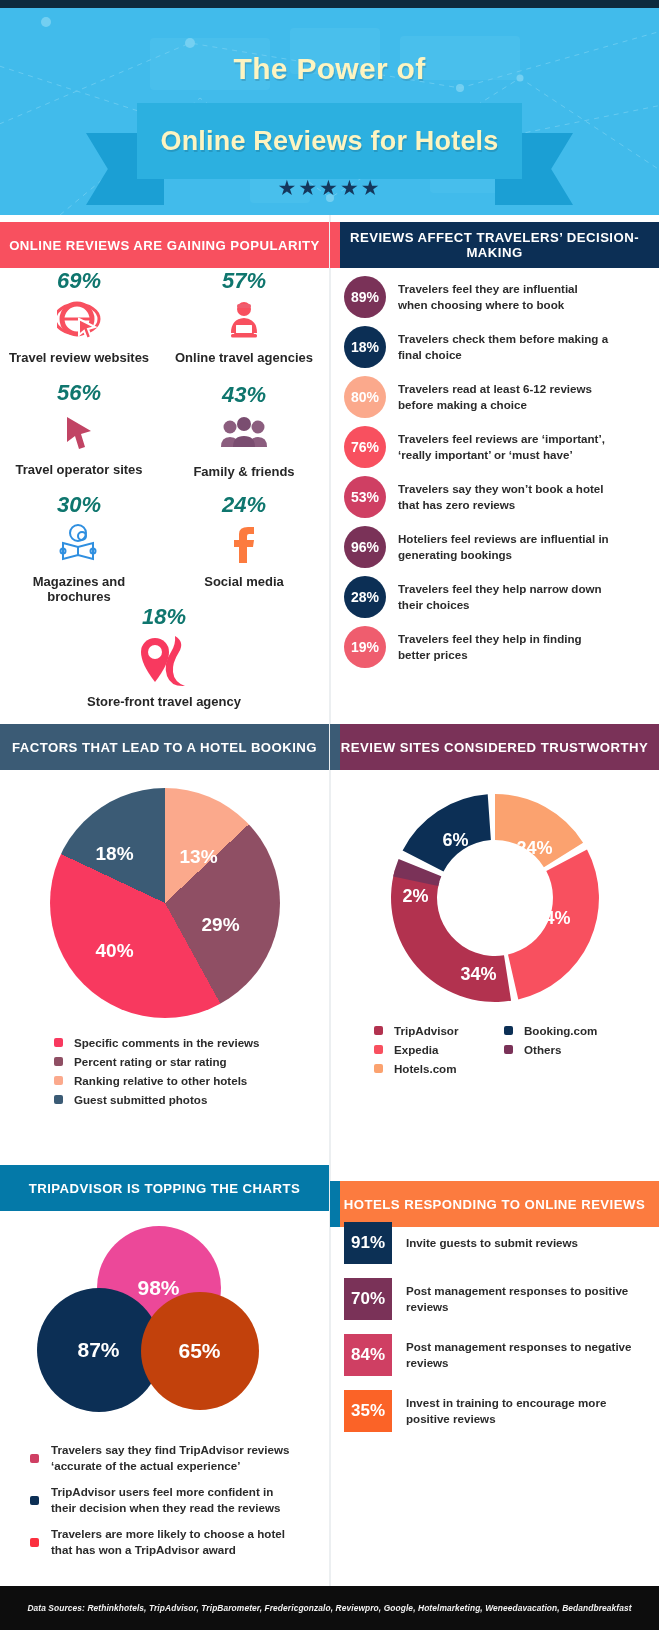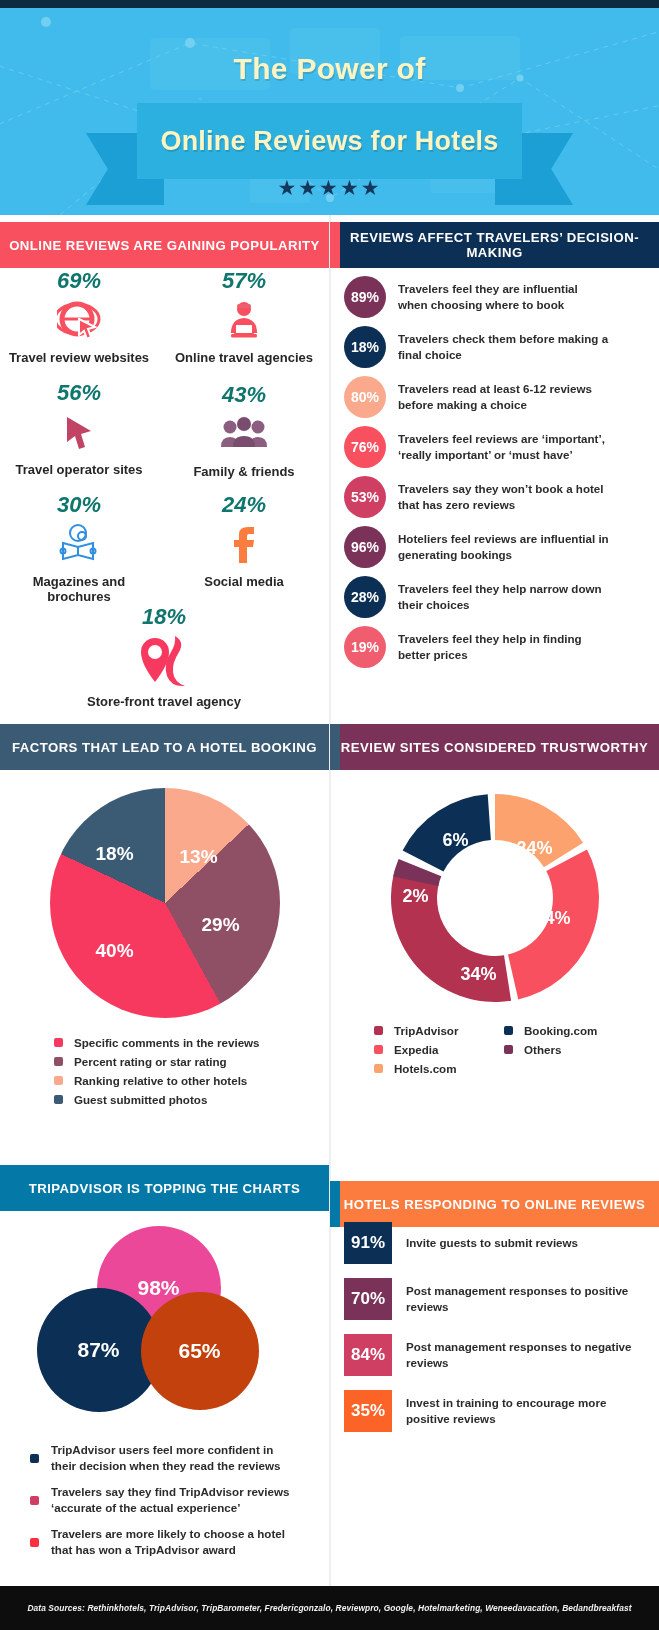--- a/index.html
+++ b/index.html
@@ -399,26 +399,26 @@
   </div>
 
   <div class="panelE">
     <div class="venn">
       <div class="vcirc" style="left:72px;top:0;width:124px;height:124px;background:#ec4899">98%</div>
       <div class="vcirc" style="left:12px;top:62px;width:124px;height:124px;background:#0c2f55">87%</div>
       <div class="vcirc" style="left:116px;top:66px;width:118px;height:118px;background:#c2410c">65%</div>
     </div>
     <div class="venn-legend">
       <div class="vrow">
+        <div class="vdot" style="background:#cf3f63"></div>
+        <div class="vtxt">Travelers say they find TripAdvisor reviews ‘accurate of the actual experience’</div>
+      </div>
+      <div class="vrow">
         <div class="vdot" style="background:#0c2f55"></div>
         <div class="vtxt">TripAdvisor users feel more confident in their decision when they read the reviews</div>
-      </div>
-      <div class="vrow">
-        <div class="vdot" style="background:#cf3f63"></div>
-        <div class="vtxt">Travelers say they find TripAdvisor reviews ‘accurate of the actual experience’</div>
       </div>
       <div class="vrow">
         <div class="vdot" style="background:#fb2f3f"></div>
         <div class="vtxt">Travelers are more likely to choose a hotel that has won a TripAdvisor award</div>
       </div>
     </div>
   </div>
 
   <div class="panelF">
     <div class="frow">

